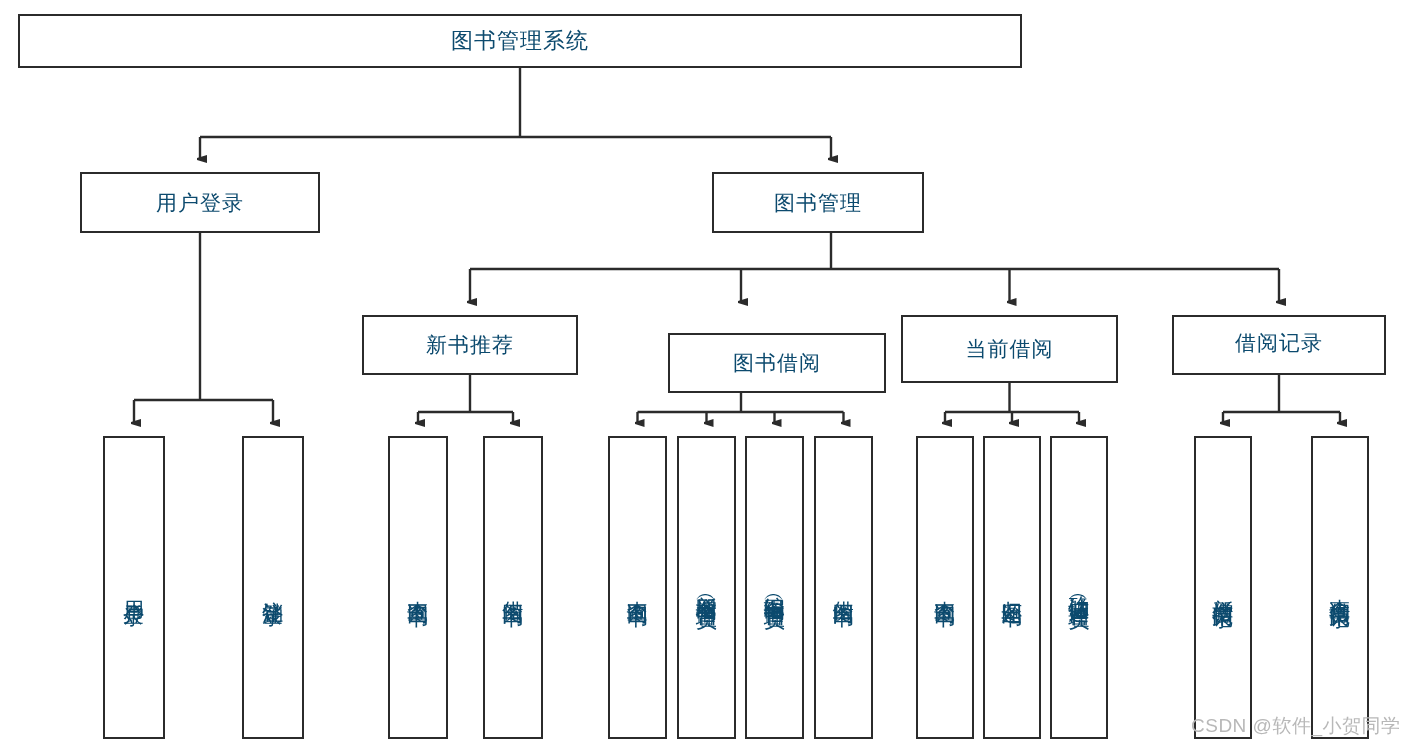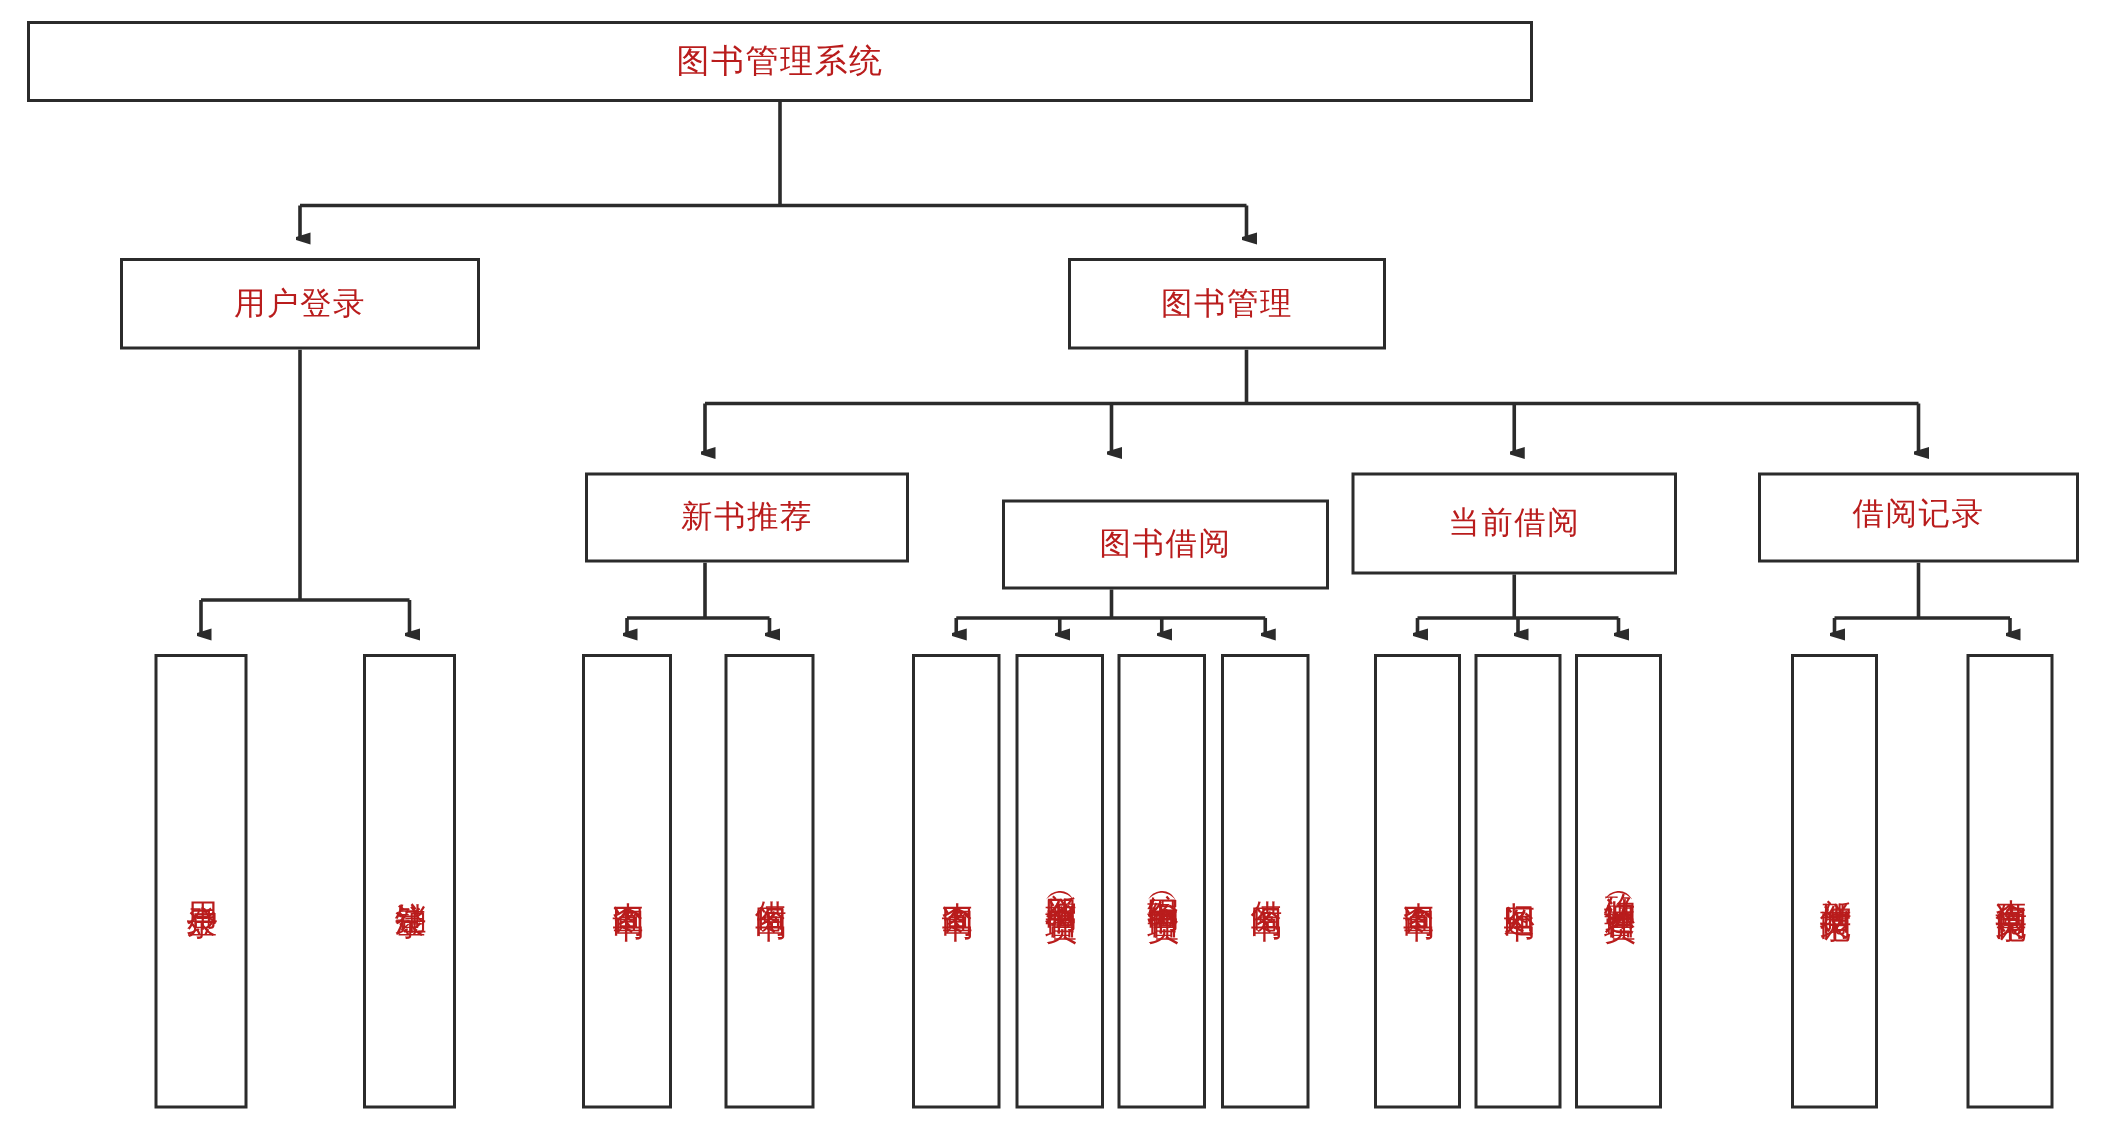--- a/index.html
+++ b/index.html
@@ -18,21 +18,21 @@
     overflow: hidden;
   }
   .node {
     position: absolute;
     box-sizing: border-box;
     border: 2px solid #2b2b2b;
     background: #ffffff;
     display: flex;
     align-items: center;
     justify-content: center;
-    color: #b91c1c;
+    color: #0c4a6e;
   }
   .node.horiz {
     font-size: 21px;
     letter-spacing: 1px;
     line-height: 1.1;
   }
   .node.vert {
     writing-mode: vertical-rl;
     text-orientation: upright;
     font-size: 21px;
@@ -120,21 +120,21 @@
     <span class="label">图书管理系统</span>
   </div>
 
   <div class="node horiz" id="n-l1_0" style="left: 80px; top: 172px; width: 240px; height: 61px;">
     <span class="label">用户登录</span>
   </div>
   <div class="node horiz" id="n-l1_1" style="left: 712px; top: 172px; width: 212px; height: 61px;">
     <span class="label">图书管理</span>
   </div>
 
-  <div class="node horiz" id="n-l2_0" style="left: 362px; top: 315px; width: 216px; height: 60px; margin-left: 28px;">
+  <div class="node horiz" id="n-l2_0" style="left: 362px; top: 315px; width: 216px; height: 60px;">
     <span class="label">新书推荐</span>
   </div>
   <div class="node horiz" id="n-l2_1" style="left: 668px; top: 315px; width: 218px; height: 60px; margin-top: 18px;">
     <span class="label">图书借阅</span>
   </div>
   <div class="node horiz" id="n-l2_2" style="left: 901px; top: 315px; width: 217px; height: 68px; text-align: right;">
     <span class="label">当前借阅</span>
   </div>
   <div class="node horiz" id="n-l2_3" style="left: 1172px; top: 315px; width: 214px; height: 60px; font-family: Liberation Mono, monospace;">
     <span class="label">借阅记录</span>
@@ -173,14 +173,15 @@
   <div class="node vert" id="n-leaf_10" style="left: 1050px; top: 436px; width: 58px; height: 303px;">
     <span class="label">确认归还（管理员）</span>
   </div>
   <div class="node vert" id="n-leaf_11" style="left: 1194px; top: 436px; width: 58px; height: 303px;">
     <span class="label">新增借阅记录</span>
   </div>
   <div class="node vert" id="n-leaf_12" style="left: 1311px; top: 436px; width: 58px; height: 303px;">
     <span class="label">查询借阅记录</span>
   </div>
 
+  <div id="watermark">CSDN @软件_小贺同学</div>
 
 </div>
 
 </body></html>

